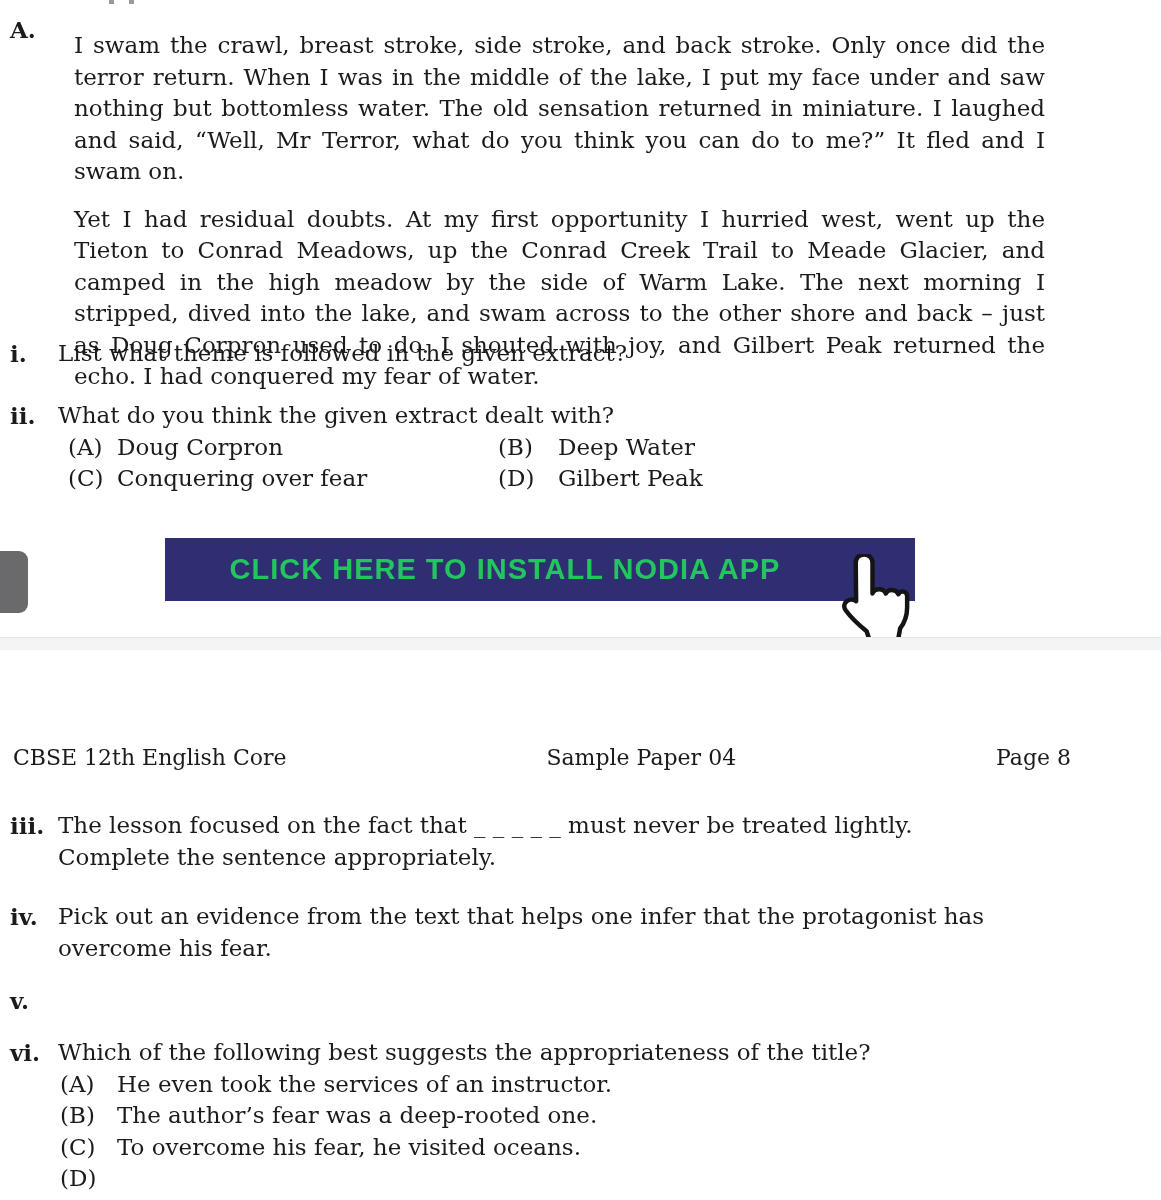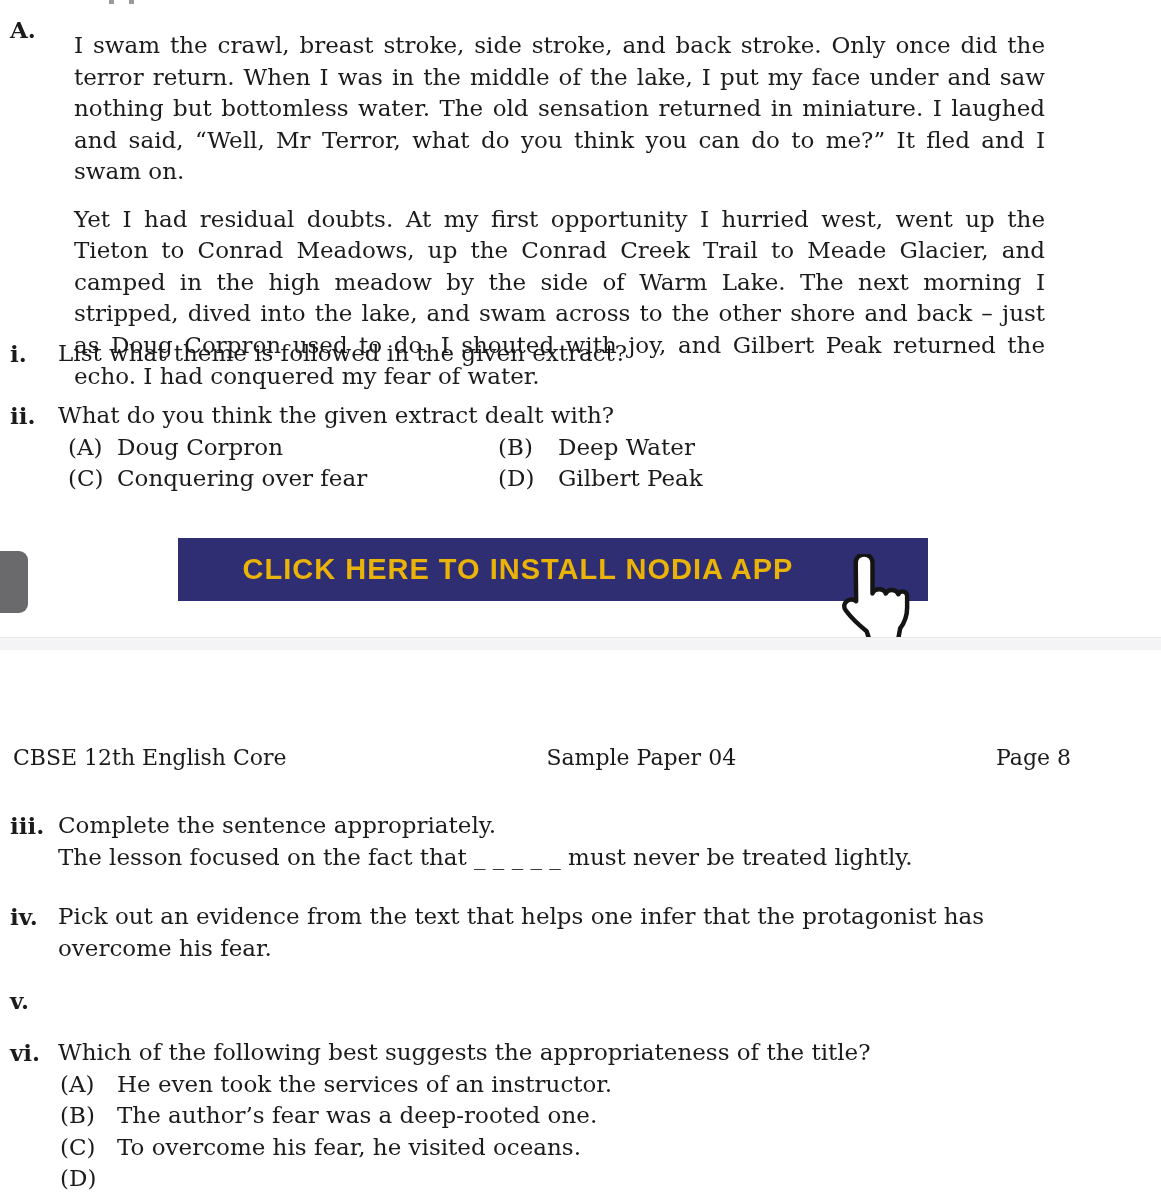--- a/index.html
+++ b/index.html
@@ -72,21 +72,21 @@
         <span>(B)</span>
         <span>Deep Water</span>
         <span>(C)</span>
         <span>Conquering over fear</span>
         <span>(D)</span>
         <span>Gilbert Peak</span>
       </div>
     </div>
   </div>
 
-  <div class="banner" role="button" style="background: rgb(47, 46, 115); color: #eab308; margin-left: 13px;">
+  <div class="banner" role="button" style="background: rgb(47, 46, 115); color: #22c55e;">
     <span>CLICK HERE TO INSTALL NODIA APP</span>
   </div>
 
   <div class="side-tab" style="background: rgb(106, 106, 109);"></div>
 
   <svg class="hand" width="95" height="93" viewBox="0 0 68 66">
     <path d="M27 6 c0 -3.5 2.7 -6 6 -6 s6 2.5 6 6 l0 22
              c1.5 -4 8 -4 9.5 0
              c1.5 -3.5 7.5 -3.5 9 0.5
              c1.5 -3 6.3 -2.5 6.3 1.5
@@ -99,22 +99,22 @@
 
   <div class="footer">
     <span>CBSE 12th English Core</span>
     <span>Sample Paper 04</span>
     <span>Page 8</span>
   </div>
 
   <div class="block" style="top:810px">
     <div class="qlabel">iii.</div>
     <div class="qtext">
+      <div>The lesson focused on the fact that _ _ _ _ _ must never be treated lightly.</div>
       <div>Complete the sentence appropriately.</div>
-      <div>The lesson focused on the fact that _ _ _ _ _ must never be treated lightly.</div>
     </div>
   </div>
 
   <div class="block" style="top:901px">
     <div class="qlabel">iv.</div>
     <div class="qtext">Pick out an evidence from the text that helps one infer that the protagonist has overcome his fear.</div>
   </div>
 
   <div class="block" style="top:985px">
     <div class="qlabel">v.</div>

